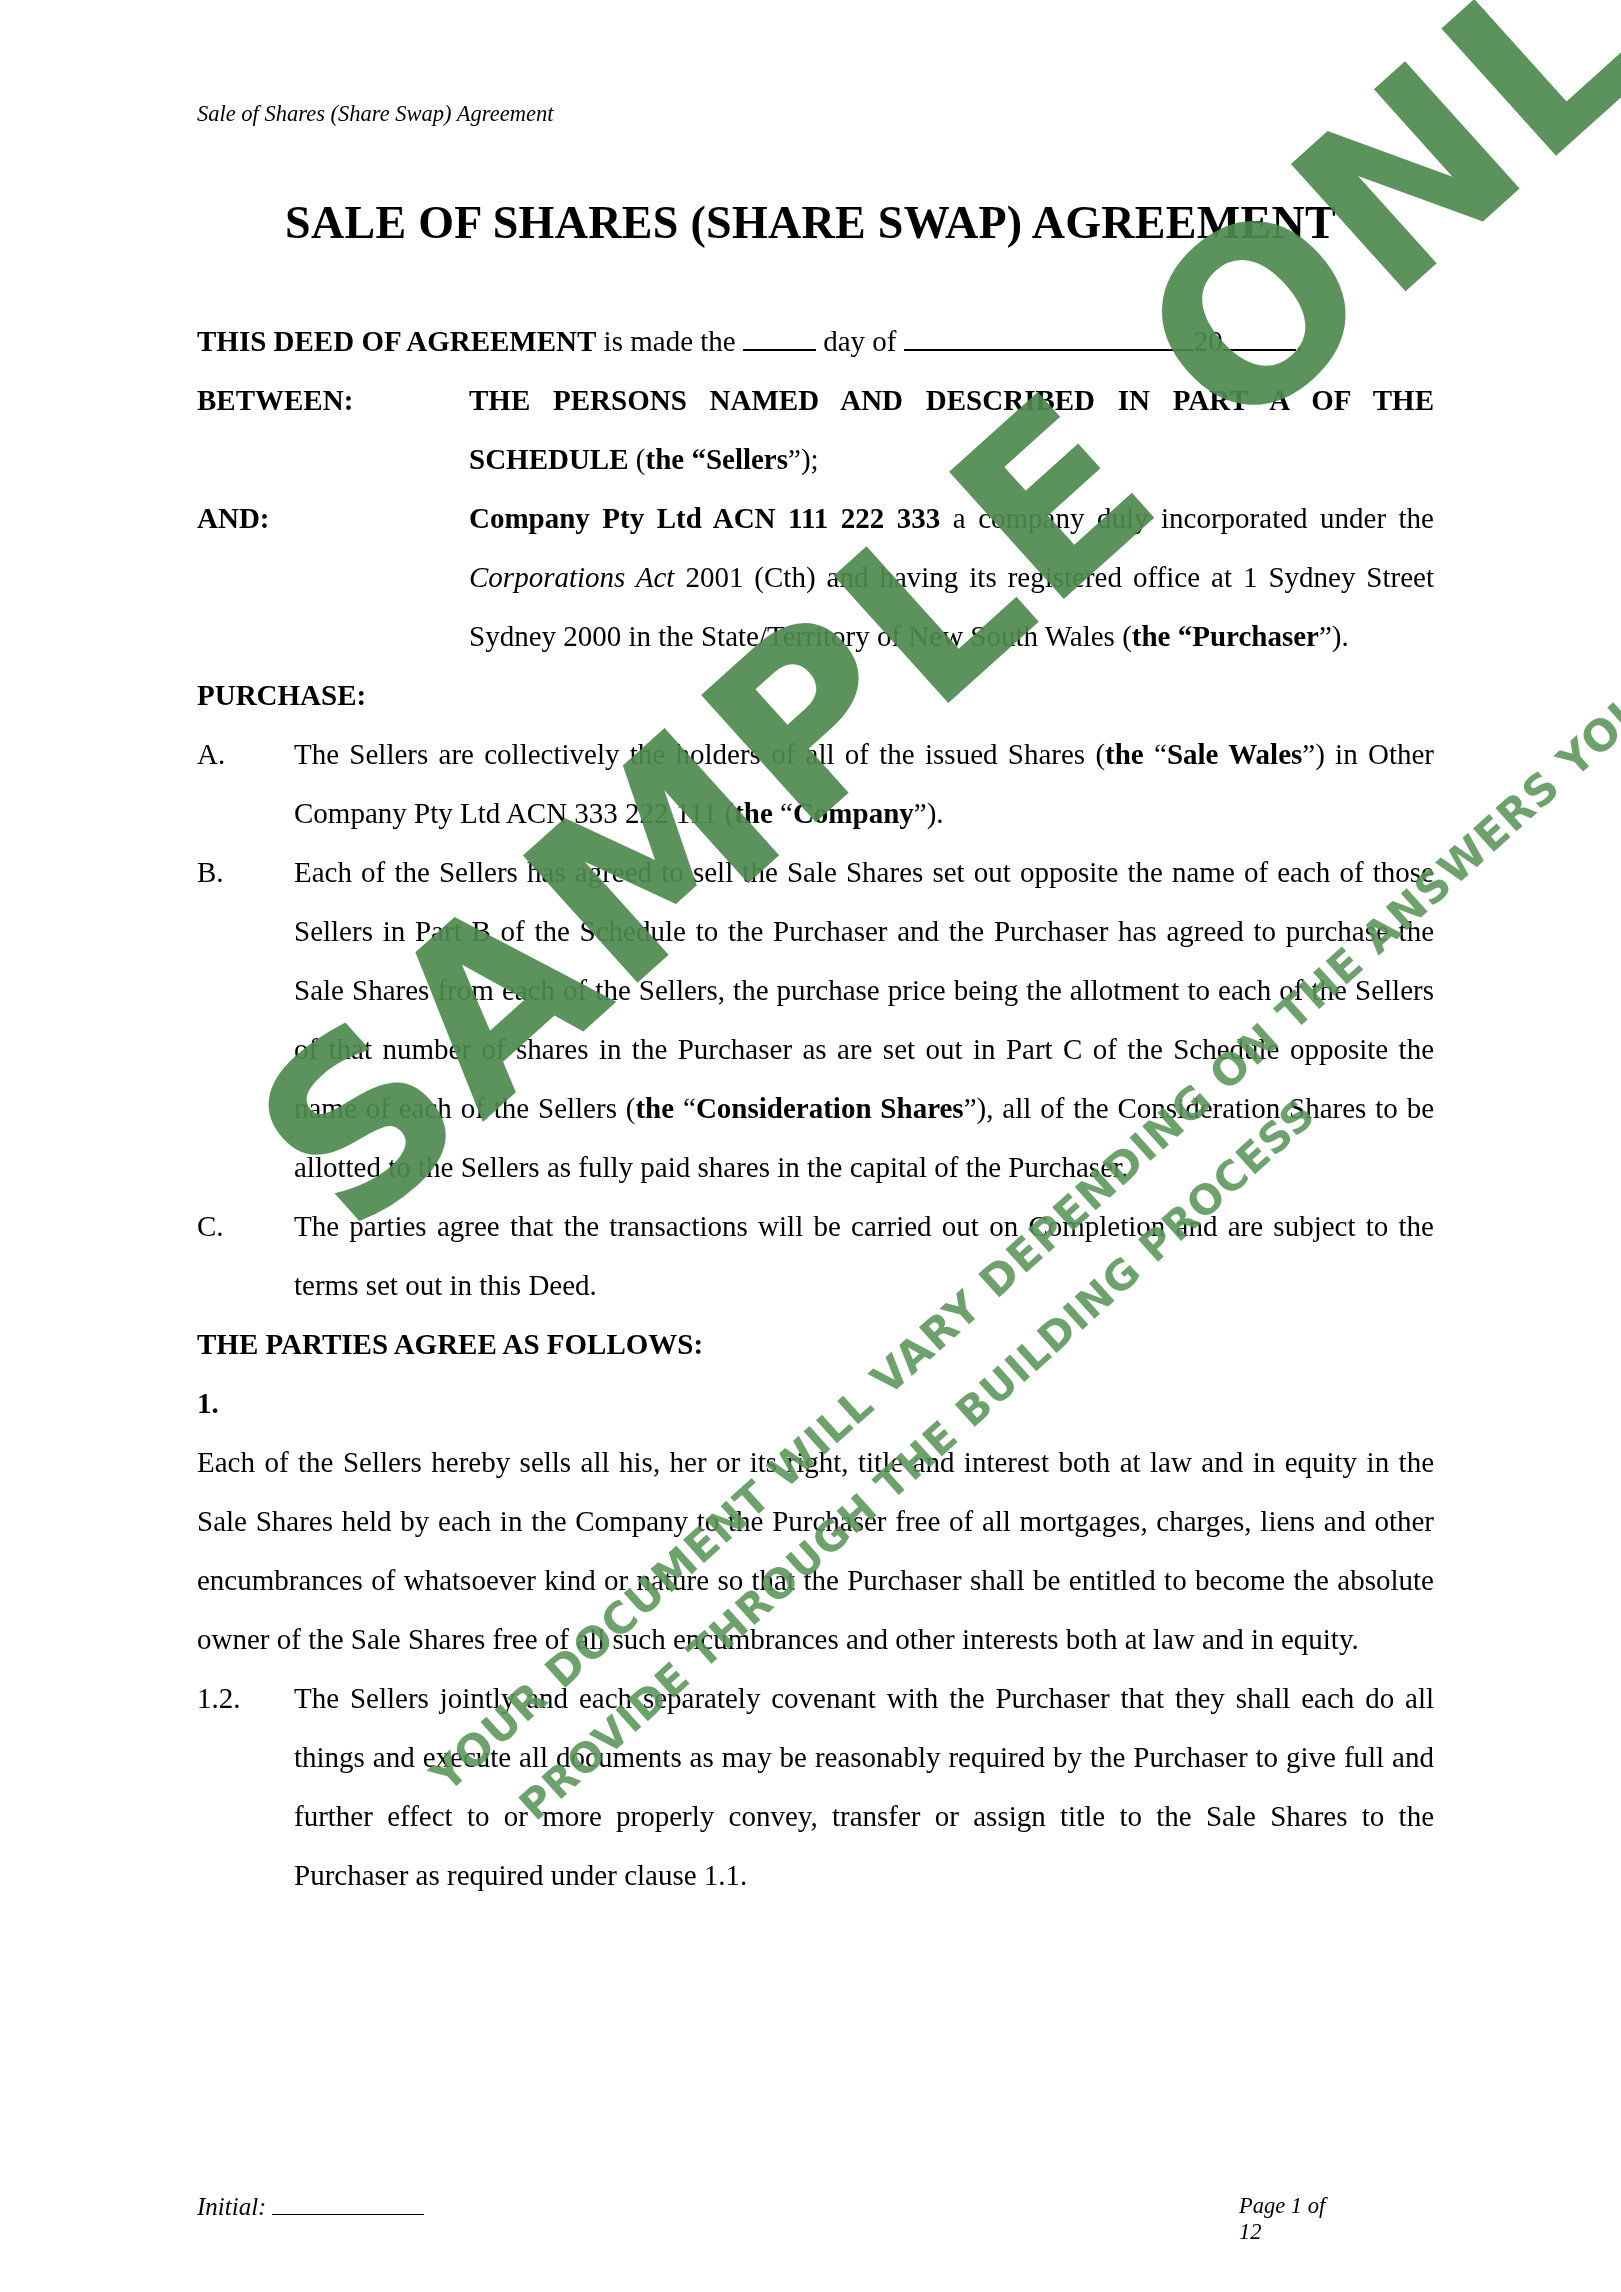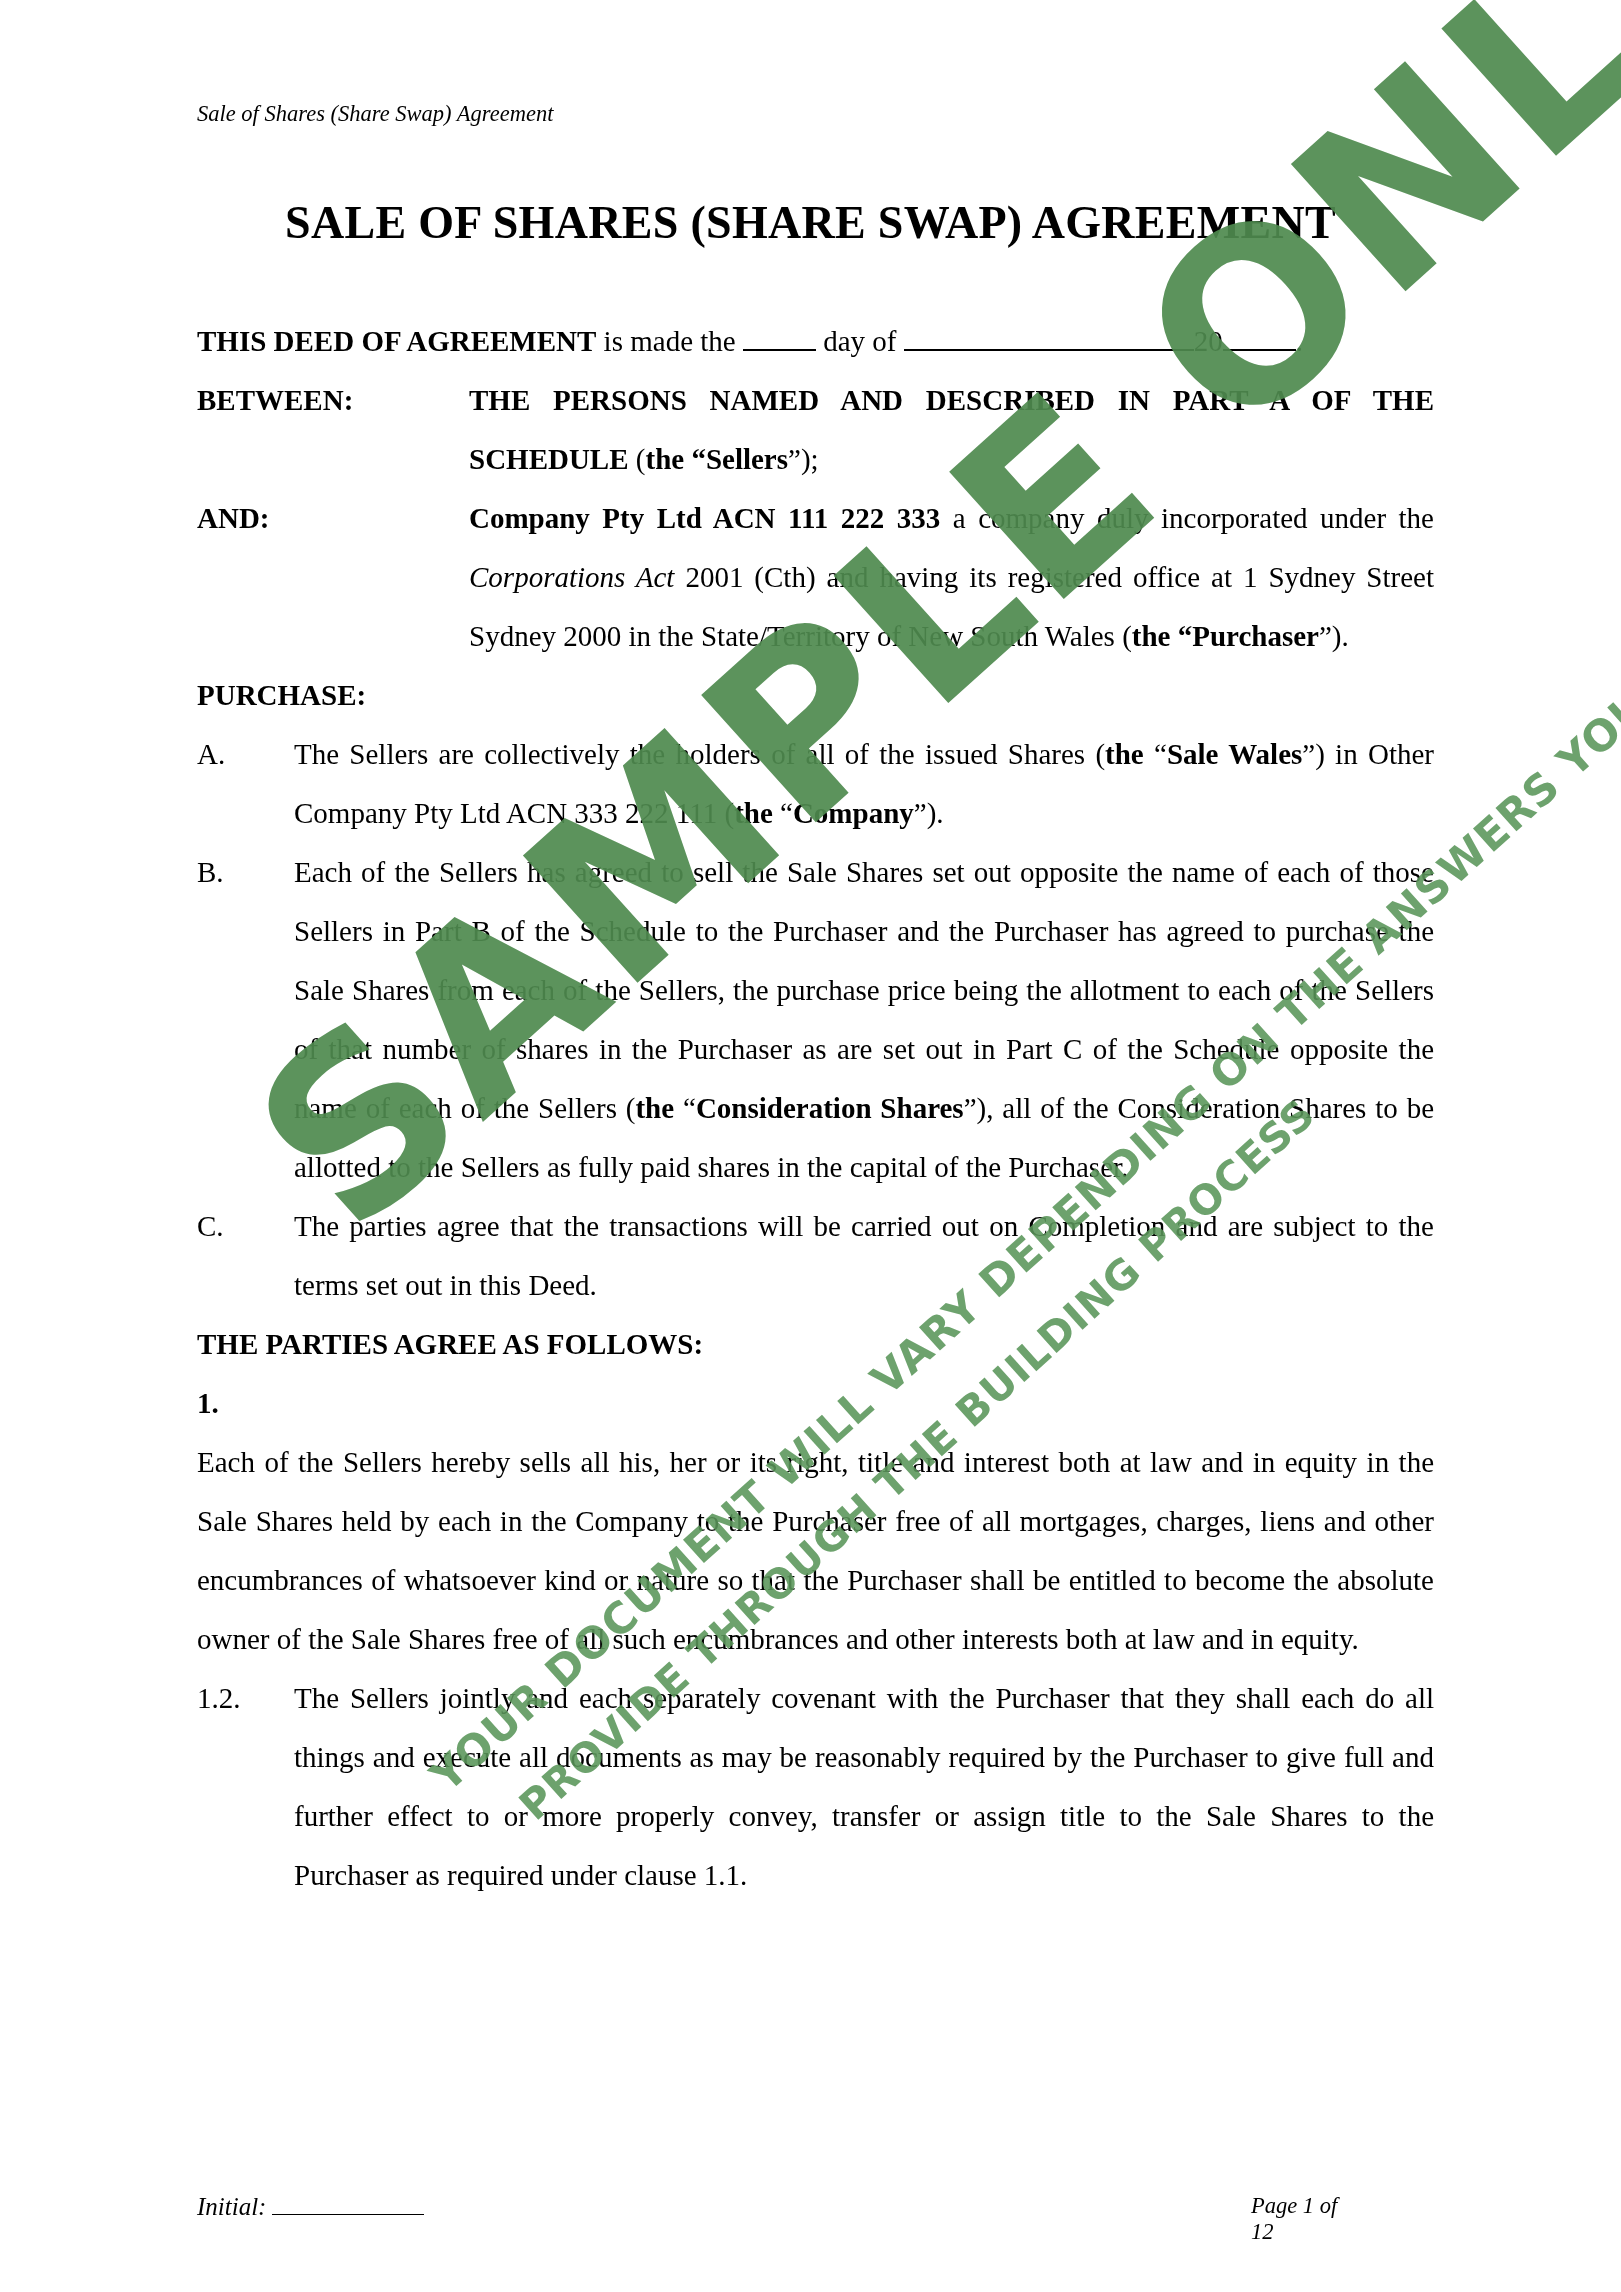--- a/index.html
+++ b/index.html
@@ -15,21 +15,21 @@
   .lbl-item { width:97px; flex:none; }
   .txt { flex:1; text-align:justify; }
   .txt.last-left { text-align-last:left; }
   .bold { font-weight:bold; }
   .ital { font-style:italic; }
   .blank { display:inline-block; border-bottom:2px solid #000; height:21.6px; vertical-align:baseline; }
   .b5 { width:73px; }
   .b18 { width:290px; }
   .heading { font-weight:bold; }
   .footer-left { position:absolute; left:197px; top:2193px; font-size:25px; font-style:italic; }
-  .footer-right { position:absolute; left:1239px; top:2193px; font-size:22.5px; font-style:italic;margin-left:12px; }
+  .footer-right { position:absolute; left:1239px; top:2193px; font-size:22.5px; font-style:italic; }
   .footer-line { display:inline-block; width:152px; border-bottom:1.5px solid #000; height:15.7px; margin-left:5.9px; }
   .watermark { position:absolute; left:0; top:0; width:1621px; height:2293px; pointer-events:none; }
   .wm-big { position:absolute; left:206px; top:1078px; transform-origin:0 0; transform:rotate(-42deg);
             font-family:"DejaVu Sans", "Liberation Sans", sans-serif; font-weight:bold; font-size:235px;
             color:#4f8a4f; opacity:0.92; white-space:nowrap; letter-spacing:5.9px; }
   .wm-small { position:absolute; transform-origin:0 0; transform:rotate(-42deg);
               font-family:"DejaVu Sans", "Liberation Sans", sans-serif; font-weight:bold; font-size:43px;
               color:#5a965a; opacity:0.88; white-space:nowrap; letter-spacing:1px; }
   .wm-s1 { left:421px; top:1764px; }
   .wm-s2 { left:510px; top:1794px; font-size:41px; }

